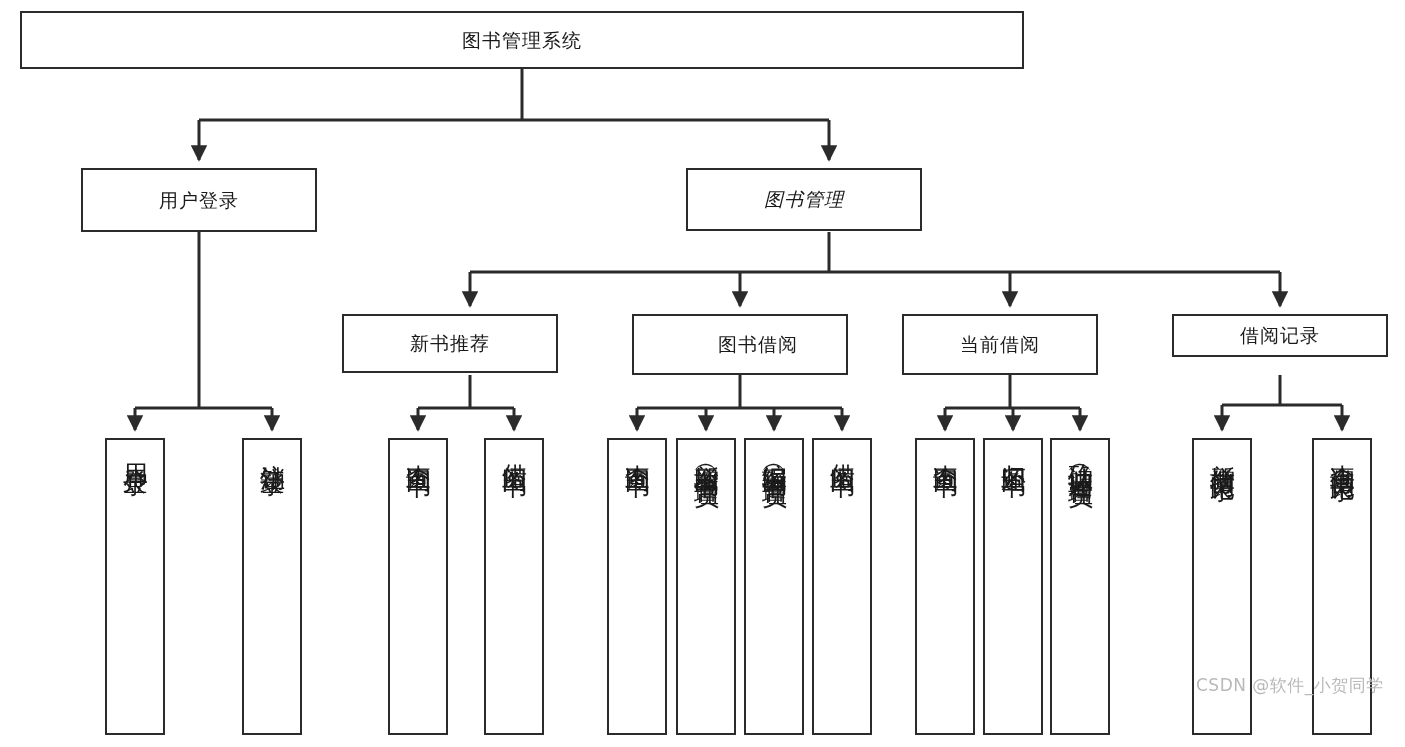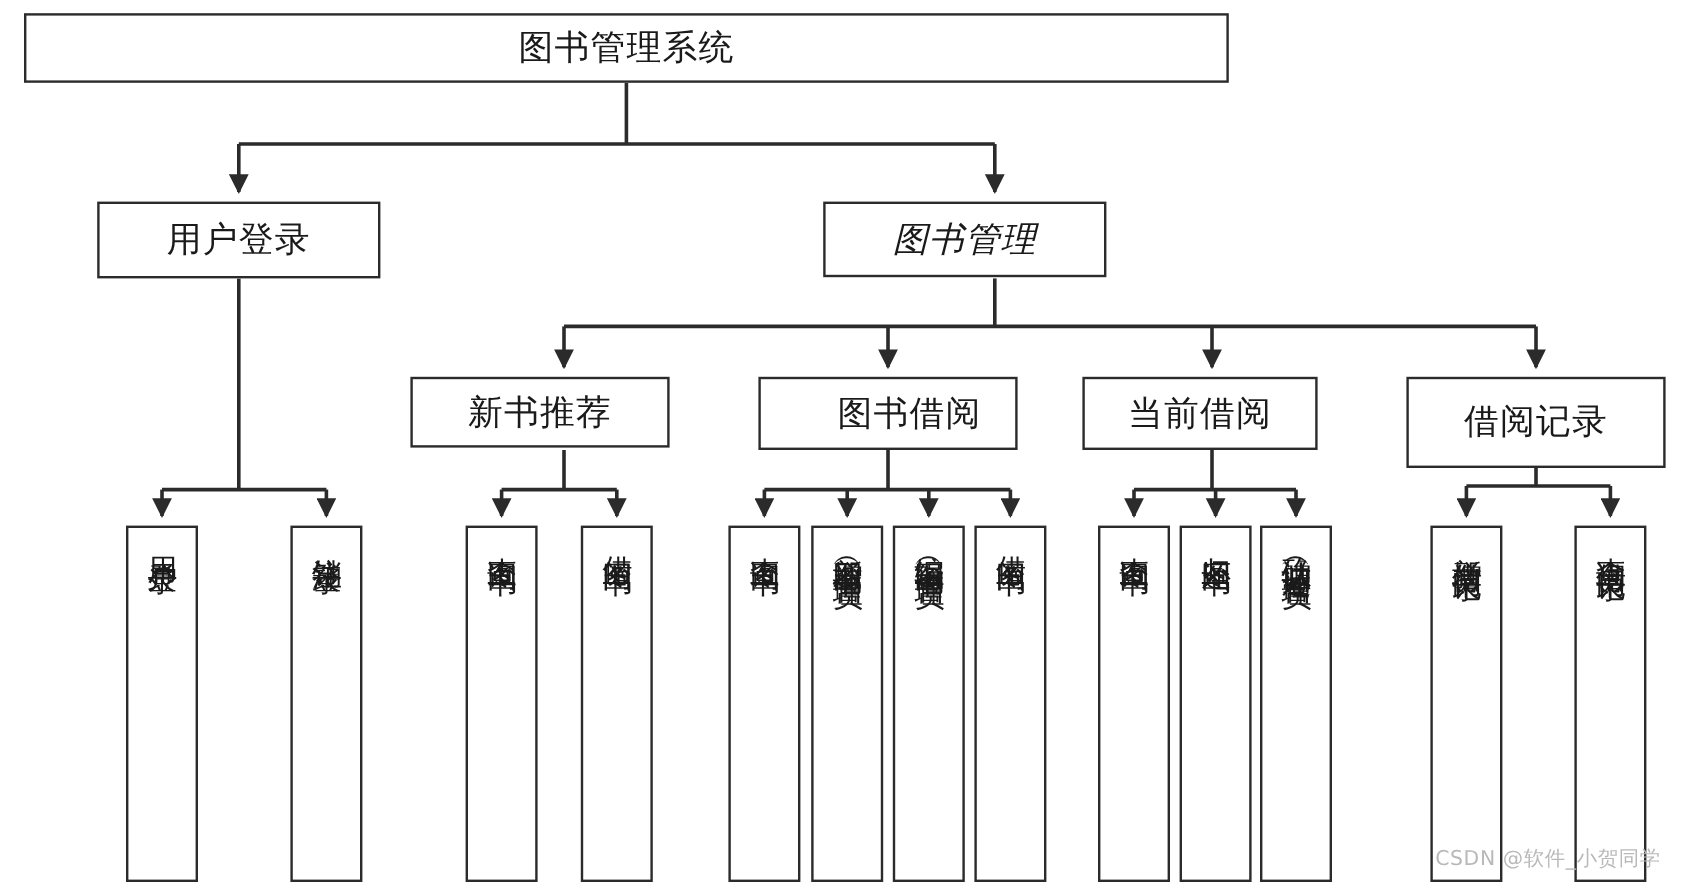--- a/index.html
+++ b/index.html
@@ -29,21 +29,21 @@
     position: absolute;
     box-sizing: border-box;
     background: #ffffff;
     border: 2px solid #2b2b2b;
     display: flex;
     align-items: center;
     justify-content: center;
     color: #1a1a1a;
   }
   .node.horiz .label {
-    font-size: 29px;
+    font-size: 19px;
     letter-spacing: 1px;
     line-height: 1.1;
     white-space: nowrap;
   }
   .node.vert {
     align-items: flex-start;
     justify-content: center;
     padding-top: 4px;
   }
   .node.vert .label {
@@ -132,21 +132,21 @@
 
   <div class="node horiz" style="left: 342px; top: 314px; width: 216px; height: 59px;">
     <span class="label">新书推荐</span>
   </div>
   <div class="node horiz" style="left: 632px; top: 314px; width: 216px; height: 61px; padding-left: 36px;">
     <span class="label">图书借阅</span>
   </div>
   <div class="node horiz" style="left: 902px; top: 314px; width: 196px; height: 61px;">
     <span class="label">当前借阅</span>
   </div>
-  <div class="node horiz" style="left: 1172px; top: 314px; width: 216px; height: 76px;">
+  <div class="node horiz" style="left: 1172px; top: 314px; width: 216px; height: 43px;">
     <span class="label">借阅记录</span>
   </div>
 
   <div class="node vert" style="left: 105px; top: 438px; width: 60px; height: 297px;">
     <span class="label">用户登录</span>
   </div>
   <div class="node vert" style="left: 242px; top: 438px; width: 60px; height: 297px;">
     <span class="label">注销登录</span>
   </div>
   <div class="node vert" style="left: 388px; top: 438px; width: 60px; height: 297px;">
@@ -176,15 +176,15 @@
   <div class="node vert" style="left: 1050px; top: 438px; width: 60px; height: 297px;">
     <span class="label">确认归还（管理员）</span>
   </div>
   <div class="node vert" style="left: 1192px; top: 438px; width: 60px; height: 297px;">
     <span class="label">新增借阅记录</span>
   </div>
   <div class="node vert" style="left: 1312px; top: 438px; width: 60px; height: 297px;">
     <span class="label">查询借阅记录</span>
   </div>
 
-  <div class="watermark" style="left:1196px; top:704px;">CSDN @软件_小贺同学</div>
+  <div class="watermark" style="left:1196px; top:674px;">CSDN @软件_小贺同学</div>
 
 </div>
 
 </body></html>

